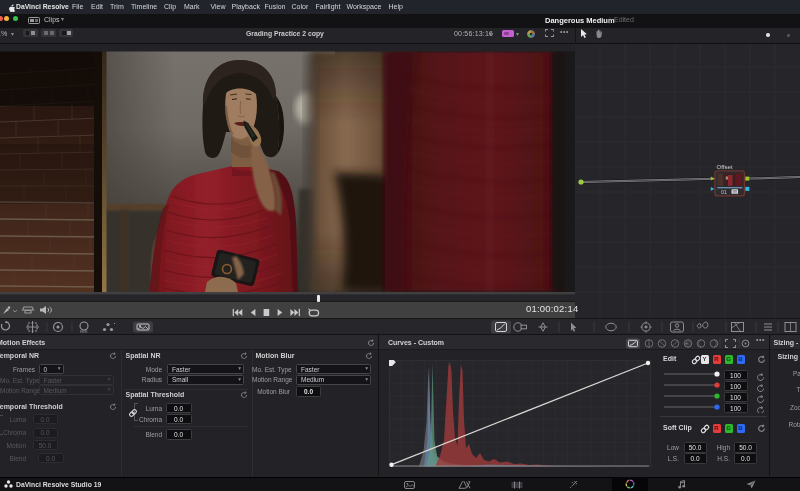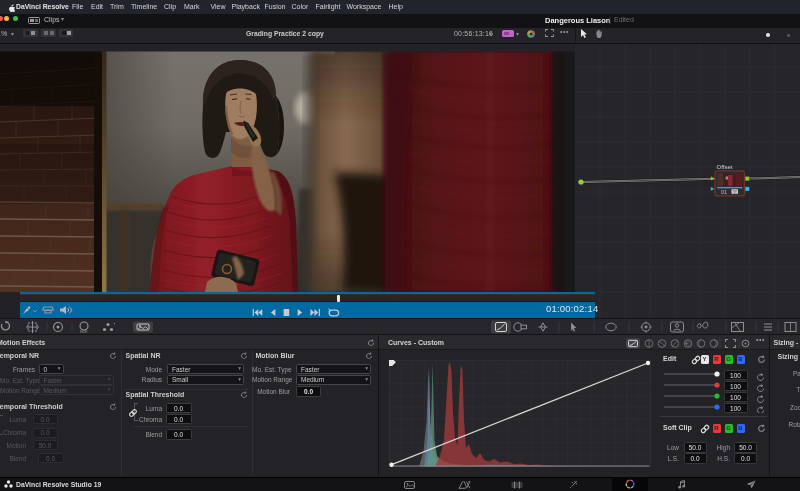--- a/index.html
+++ b/index.html
@@ -33,21 +33,21 @@
 <div class="abs" style="left:-2px;top:16px;width:5px;height:5px;border-radius:50%;background:#f05c50;"></div>
 <div class="abs" style="left:4px;top:16px;width:5px;height:5px;border-radius:50%;background:#f6b43d;"></div>
 <div class="abs" style="left:13px;top:16px;width:5px;height:5px;border-radius:50%;background:#38c149;"></div>
 <svg class="abs" style="left:28px;top:17px" width="12" height="7" viewBox="0 0 12 7">
       <rect x="0.5" y="0.5" width="11" height="6" rx="1" fill="none" stroke="#9a9a9e"></rect>
       <rect x="2" y="2" width="4" height="3" fill="#9a9a9e"></rect>
       <rect x="7" y="2" width="3" height="3" fill="#6a6a6e"></rect>
     </svg>
 <div class="t" style="left:44px;top:15.5px;font-size:7px;color:#c2c2c4;">Clips</div>
 <div class="t" style="left:61px;top:15px;font-size:6px;color:#8a8a8e;">▾</div>
-<div class="t" style="left:545px;top:15.5px;font-size:7.5px;font-weight:bold;color:#efefef;">Dangerous Liason</div>
+<div class="t" style="left:545px;top:15.5px;font-size:7.5px;font-weight:bold;color:#efefef;">Dangerous Medium</div>
 <div class="t" style="left:609px;top:15px;font-size:7.5px;color:#4e4e52;">|</div>
 <div class="t" style="left:614px;top:15.5px;font-size:7px;color:#6e6e72;">Edited</div>
 
 <div class="abs" style="left:0;top:28px;width:800px;height:16px;background:#242428;border-bottom:1px solid #101013;box-sizing:border-box;"></div>
 <div class="abs" style="left:575px;top:28px;width:1px;height:16px;background:#151518;"></div>
 <div class="t" style="left:-3px;top:30px;font-size:7px;color:#b8b8ba;">1%</div>
 <div class="t" style="left:11px;top:29.5px;font-size:6px;color:#8a8a8e;">▾</div>
 <div class="abs" style="left:23px;top:29px;width:15px;height:8px;background:#333338;border-radius:1.5px;">
       <div class="abs" style="left:3px;top:2px;width:3px;height:4px;background:#18181b;"></div>
       <div class="abs" style="left:8px;top:2px;width:4px;height:4px;background:#8f8f94;"></div>
@@ -348,21 +348,21 @@
 <text x="146" y="150.3" font-size="5.3" fill="#c2c2c2" font-family="Liberation Sans">01</text>
 <rect x="156.5" y="145.2" width="6.5" height="4.8" rx="1" fill="#dcdcdc"></rect>
 <path d="M157.6 146.4H162M157.6 147.8H162M157.6 149.2H162" stroke="#555" stroke-width="0.6"></path>
 <path d="M135.8 132.6 L139.4 134.5 L135.8 136.4 Z" fill="#9dc425"></path>
 <path d="M135.8 143 L139.4 144.9 L135.8 146.8 Z" fill="#30b6e8"></path>
 <rect x="170.3" y="132.6" width="4" height="4" fill="#9dc425"></rect>
 <rect x="170.3" y="142.9" width="4" height="4" fill="#30b6e8"></rect>
 </svg>
 </div>
 
-<div class="abs" style="left:0;top:292px;width:575px;height:26px;background:#0369a1;margin-left:20px;">
+<div class="abs" style="left:0;top:292px;width:575px;height:26px;background:#404040;">
 <div class="abs" style="left:0;top:2px;width:575px;height:8px;background:#26262a;border-top:1px solid #2e2e33;border-bottom:1px solid #1a1a1d;box-sizing:border-box;"></div>
 <div class="abs" style="left:316.5px;top:3px;width:3px;height:7px;background:#e8e8e8;border-radius:1px;"></div>
 <svg class="abs" style="left:2px;top:13px" width="50" height="10" viewBox="0 0 50 10">
 <path d="M1 9 L5 3 L7 5 Z M5.5 2.5 L7 1 L8.5 2.5 L7 4.5 Z" fill="#b8b8ba"></path>
 <path d="M11 5 l2 2 2-2" stroke="#8a8a8e" stroke-width="1" fill="none"></path>
 <path d="M22 2 h8 l1.5 3 h-11 Z M23 5.5 h6 v2.5 h-6 Z" fill="none" stroke="#9a9a9e" stroke-width="1.1"></path>
 <path d="M38 3.5 h2.5 L44 1 v8 L40.5 6.5 H38 Z" fill="#b8b8ba"></path>
 <path d="M45.5 3 c1.5 1 1.5 3 0 4 M47.5 2 c2.5 1.5 2.5 4.5 0 6" stroke="#b8b8ba" stroke-width="1" fill="none"></path>
 </svg>
 <svg class="abs" style="left:230px;top:15.5px" width="95" height="9" viewBox="0 0 95 9">

